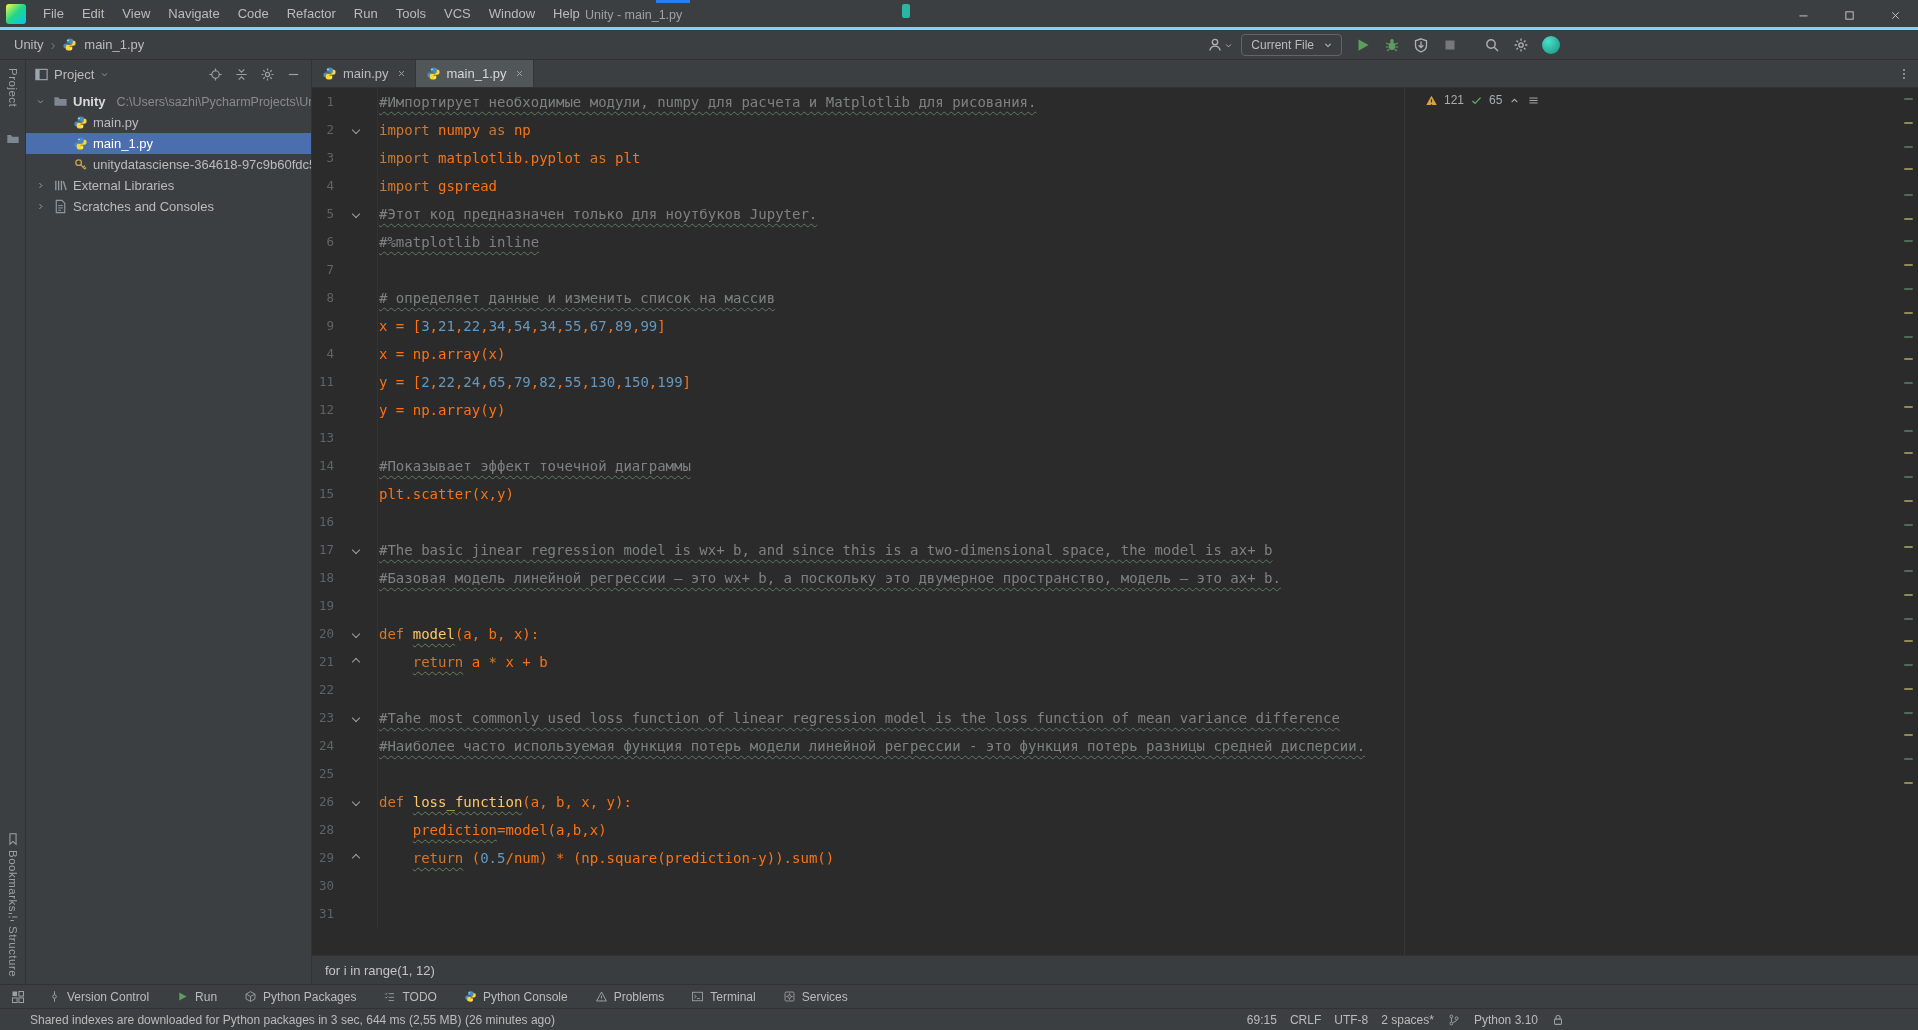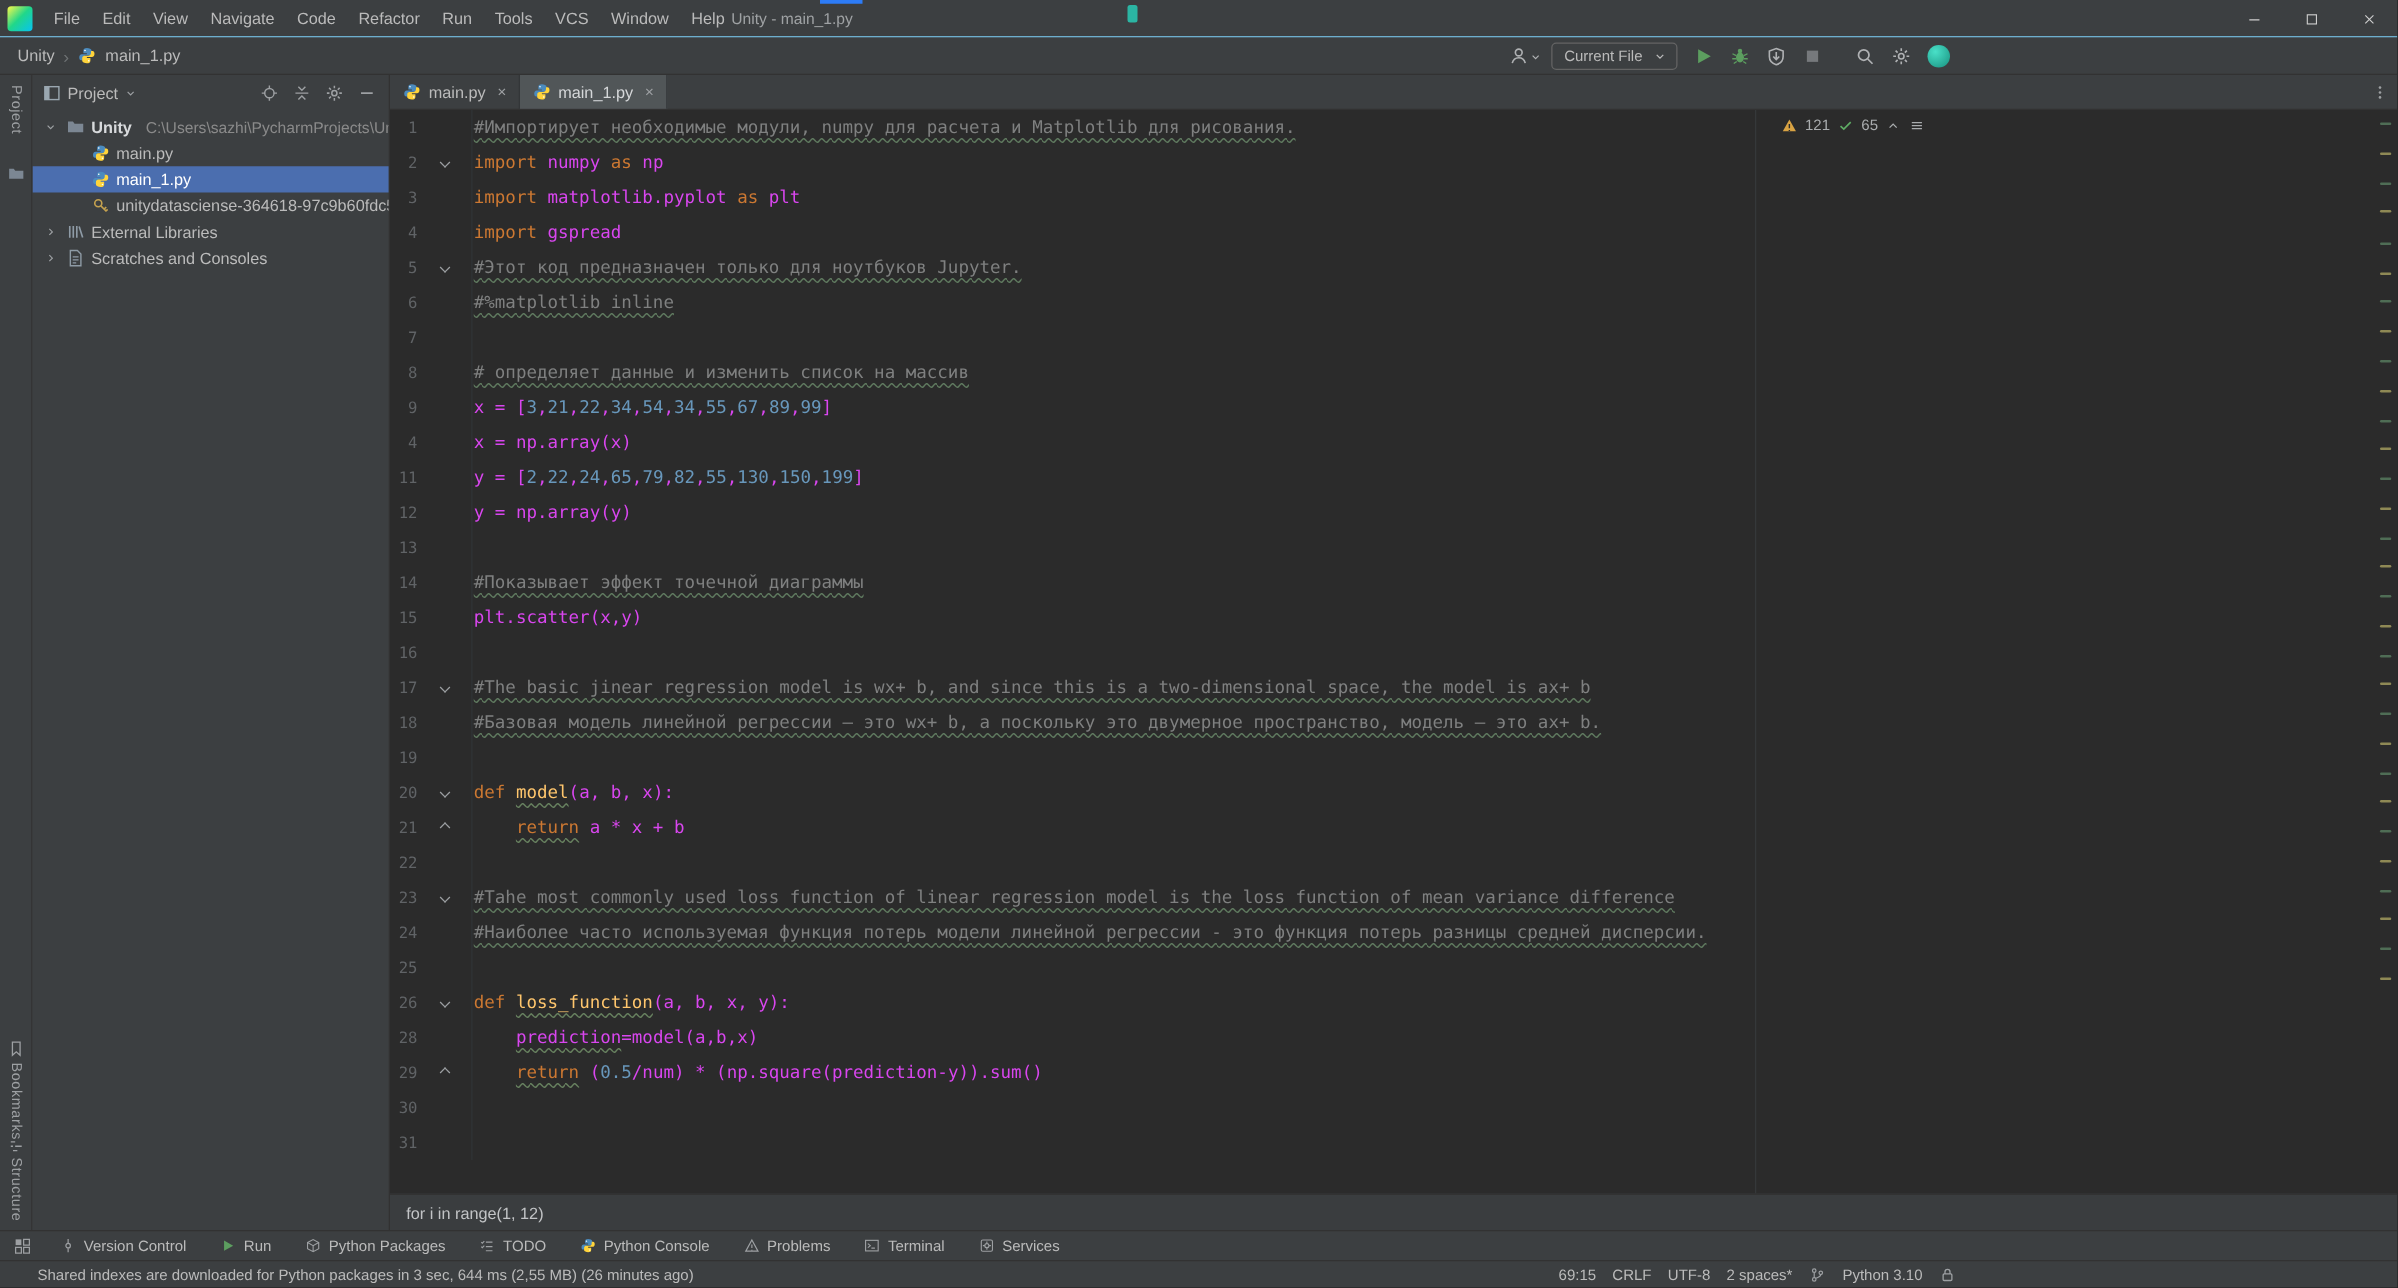--- a/index.html
+++ b/index.html
@@ -1,21 +1,21 @@
 <!DOCTYPE html>
 <html><head>
 <meta charset="utf-8">
 <style>
   *{margin:0;padding:0;box-sizing:border-box}
   html,body{width:1918px;height:1030px}
   body{background:#1e1e1e;font-family:"Liberation Sans",sans-serif;overflow:hidden}
   .app{position:relative;width:1918px;height:1030px;background:#3C3F41;overflow:hidden;color:#BBB}
 
   
-  .titlebar{position:absolute;top:0;left:0;right:0;height:30px;display:flex;align-items:center;background:#3C3F41;border-bottom:1px solid #7dd3fc}
+  .titlebar{position:absolute;top:0;left:0;right:0;height:30px;display:flex;align-items:center;background:#3C3F41;border-bottom:3px solid #7dd3fc}
   .logo{width:20px;height:20px;margin:0 8px 0 6px;border-radius:3px;background:linear-gradient(135deg,#FCF84A 0%,#21D789 48%,#07C3F2 100%);flex:none}
   .menus{display:flex;height:100%;align-items:center}
   .menu-item{padding:0 9px;font-size:13px;color:#BBBBBB;line-height:30px;cursor:default}
   .win-title{position:absolute;left:585px;top:0;line-height:30px;font-size:12.5px;color:#9FA2A4}
   .artifact-blue{position:absolute;left:656px;top:0;width:34px;height:3px;background:#2D7CF7}
   .artifact-teal{position:absolute;left:902px;top:4px;width:8px;height:14px;background:#2BB5A3;border-radius:2px}
   .win-controls{position:absolute;right:0;top:0;height:30px;display:flex}
   .win-btn{width:46px;height:30px;display:flex;align-items:center;justify-content:center;color:#CFCFCF}
 
   .icon{display:inline-flex;width:16px;height:16px;flex:none}
@@ -65,21 +65,21 @@
   
   .editor{position:absolute;left:312px;top:88px;right:0;height:867px;background:#2B2B2B;font-family:"DejaVu Sans Mono",monospace;font-size:14px;overflow:hidden}
   .editor-line{display:flex;height:28px;line-height:28px}
   .ln{width:22px;flex:none;text-align:right;color:#606366;font-size:12.5px}
   .foldcol{width:44px;flex:none;display:flex;align-items:center;justify-content:center;border-right:1px solid #313437}
   .code{white-space:pre;padding-left:1px;color:#A9B7C6}
   .code .kw{color:#CC7832}
   .code .num{color:#6897BB}
   .code .fn{color:#FFC66D}
   .code .bi{color:#8888C6}
-  .code .txt{color:#d946ef}
+  .code .txt{color:#f97316}
   .code .com{color:#7F8080;text-decoration:underline wavy #5F7A5F;text-decoration-thickness:1px;text-underline-offset:4px}
   .code .u{text-decoration:underline wavy #67815F;text-decoration-thickness:1px;text-underline-offset:4px}
   .chev{width:6px;height:6px;border-right:1.5px solid #9DA0A3;border-bottom:1.5px solid #9DA0A3;display:inline-block}
   .chev.down{transform:rotate(45deg)}
   .chev.up{transform:rotate(-135deg)}
   .margin-line{position:absolute;left:1092px;top:0;height:100%;width:1px;background:#35383A}
   .inspections{position:absolute;left:1113px;top:5px;display:flex;align-items:flex-end;gap:6px;font-family:"Liberation Sans",sans-serif;font-size:12px;color:#A9ACAE}
   .stripe{position:absolute;right:3px;top:6px;width:12px;height:740px}
   .mark{position:absolute;left:1px;width:9px;height:2px;border-radius:1px}
   .mark.y{background:#8F8955}

